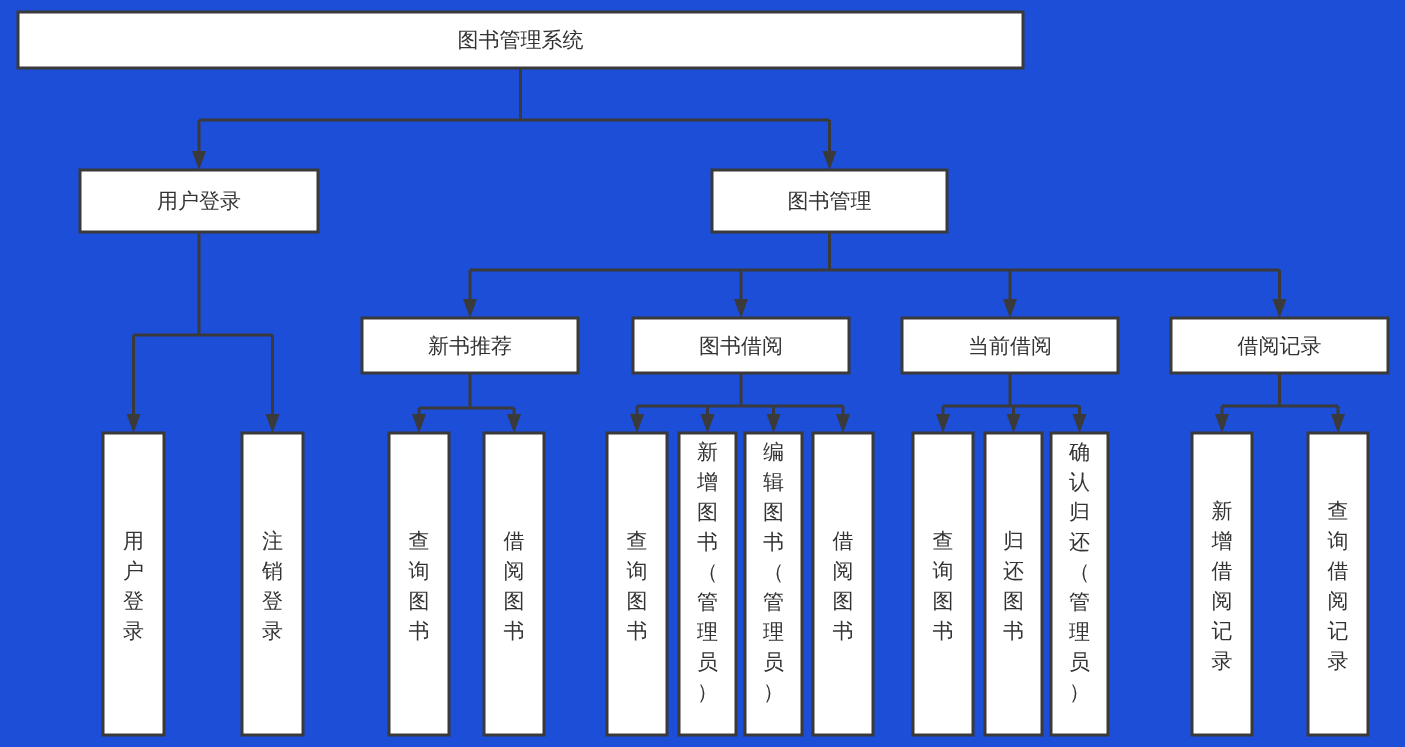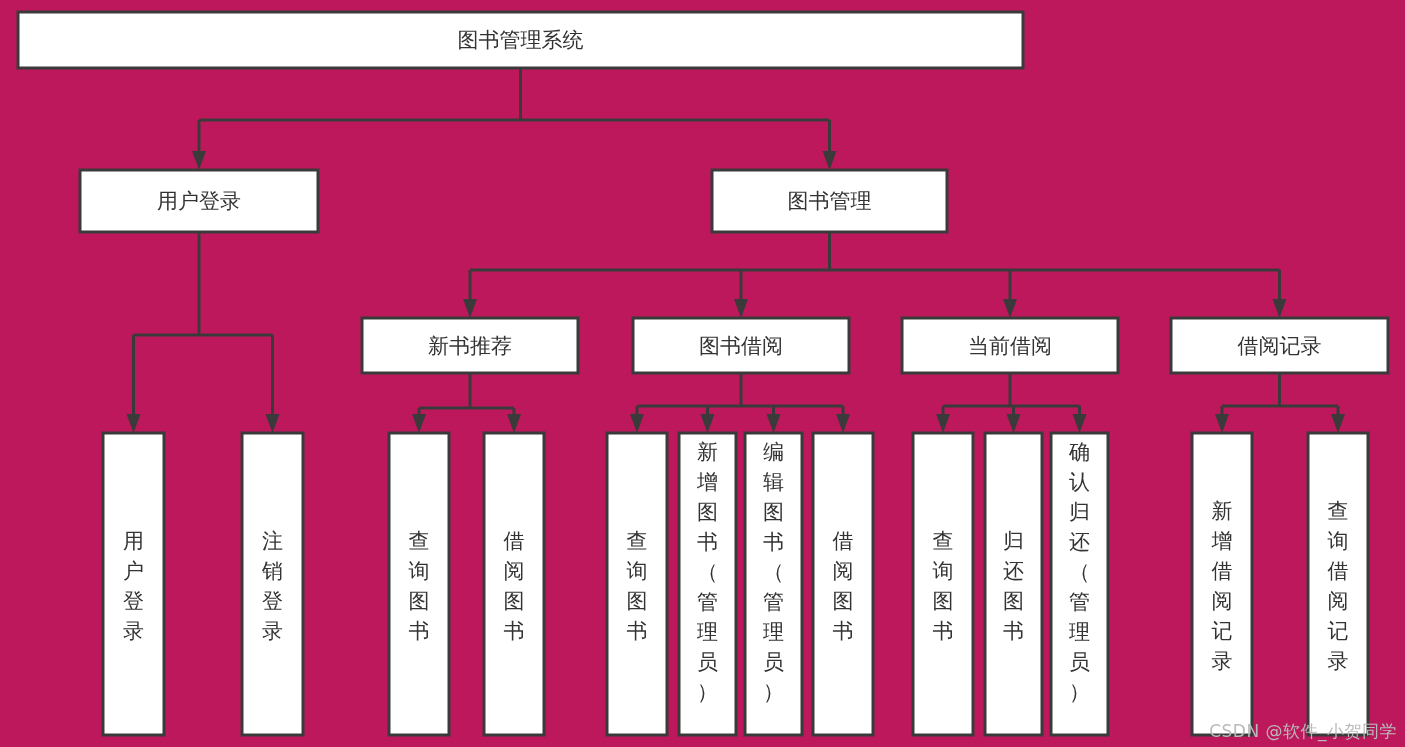--- a/index.html
+++ b/index.html
@@ -1,19 +1,19 @@
 <!DOCTYPE html>
 <html><head>
 <meta charset="utf-8">
 <title>图书管理系统 功能结构图</title>
 <style>
   html,body{margin:0;padding:0;background:#ffffff;}
   body{width:1405px;height:747px;overflow:hidden;
        font-family:"DejaVu Sans","Liberation Sans",sans-serif;}
-  #diagram-root{position:relative;width:1405px;height:747px;background:#be185d;}
+  #diagram-root{position:relative;width:1405px;height:747px;background:#1d4ed8;}
   svg#diagram-svg{position:absolute;left:0;top:0;width:1405px;height:747px;display:block;}
   .node-box{fill:#ffffff;stroke:#3a3a3a;stroke-width:3;}
   .connector{stroke:#3a3a3a;stroke-width:3;fill:none;stroke-linecap:butt;}
   .arrow-head{fill:#3a3a3a;stroke:none;}
   .node-label-h{fill:#333333;font-size:21px;font-family:"DejaVu Sans","Liberation Sans",sans-serif;
                 text-anchor:middle;dominant-baseline:middle;}
   .node-label-v{fill:#333333;font-size:21px;font-family:"DejaVu Sans","Liberation Sans",sans-serif;
                 text-anchor:middle;}
   .watermark-text{position:absolute;right:8px;bottom:4px;font-size:17px;color:#b9b9b9;
                   font-family:"DejaVu Sans","Liberation Sans",sans-serif;white-space:nowrap;
@@ -154,14 +154,13 @@
         <g>
           <rect x="1192" y="433" width="60" height="302" class="node-box"></rect>
           <text x="1222" y="518" class="node-label-v"><tspan x="1222" dy="0">新</tspan><tspan x="1222" dy="30">增</tspan><tspan x="1222" dy="30">借</tspan><tspan x="1222" dy="30">阅</tspan><tspan x="1222" dy="30">记</tspan><tspan x="1222" dy="30">录</tspan></text>
         </g>
         <g>
           <rect x="1308" y="433" width="60" height="302" class="node-box"></rect>
           <text x="1338" y="518" class="node-label-v"><tspan x="1338" dy="0">查</tspan><tspan x="1338" dy="30">询</tspan><tspan x="1338" dy="30">借</tspan><tspan x="1338" dy="30">阅</tspan><tspan x="1338" dy="30">记</tspan><tspan x="1338" dy="30">录</tspan></text>
         </g>
       </g>
   </svg>
-  <div class="watermark-text">CSDN @软件_小贺同学</div>
 </div>
 
 </body></html>

